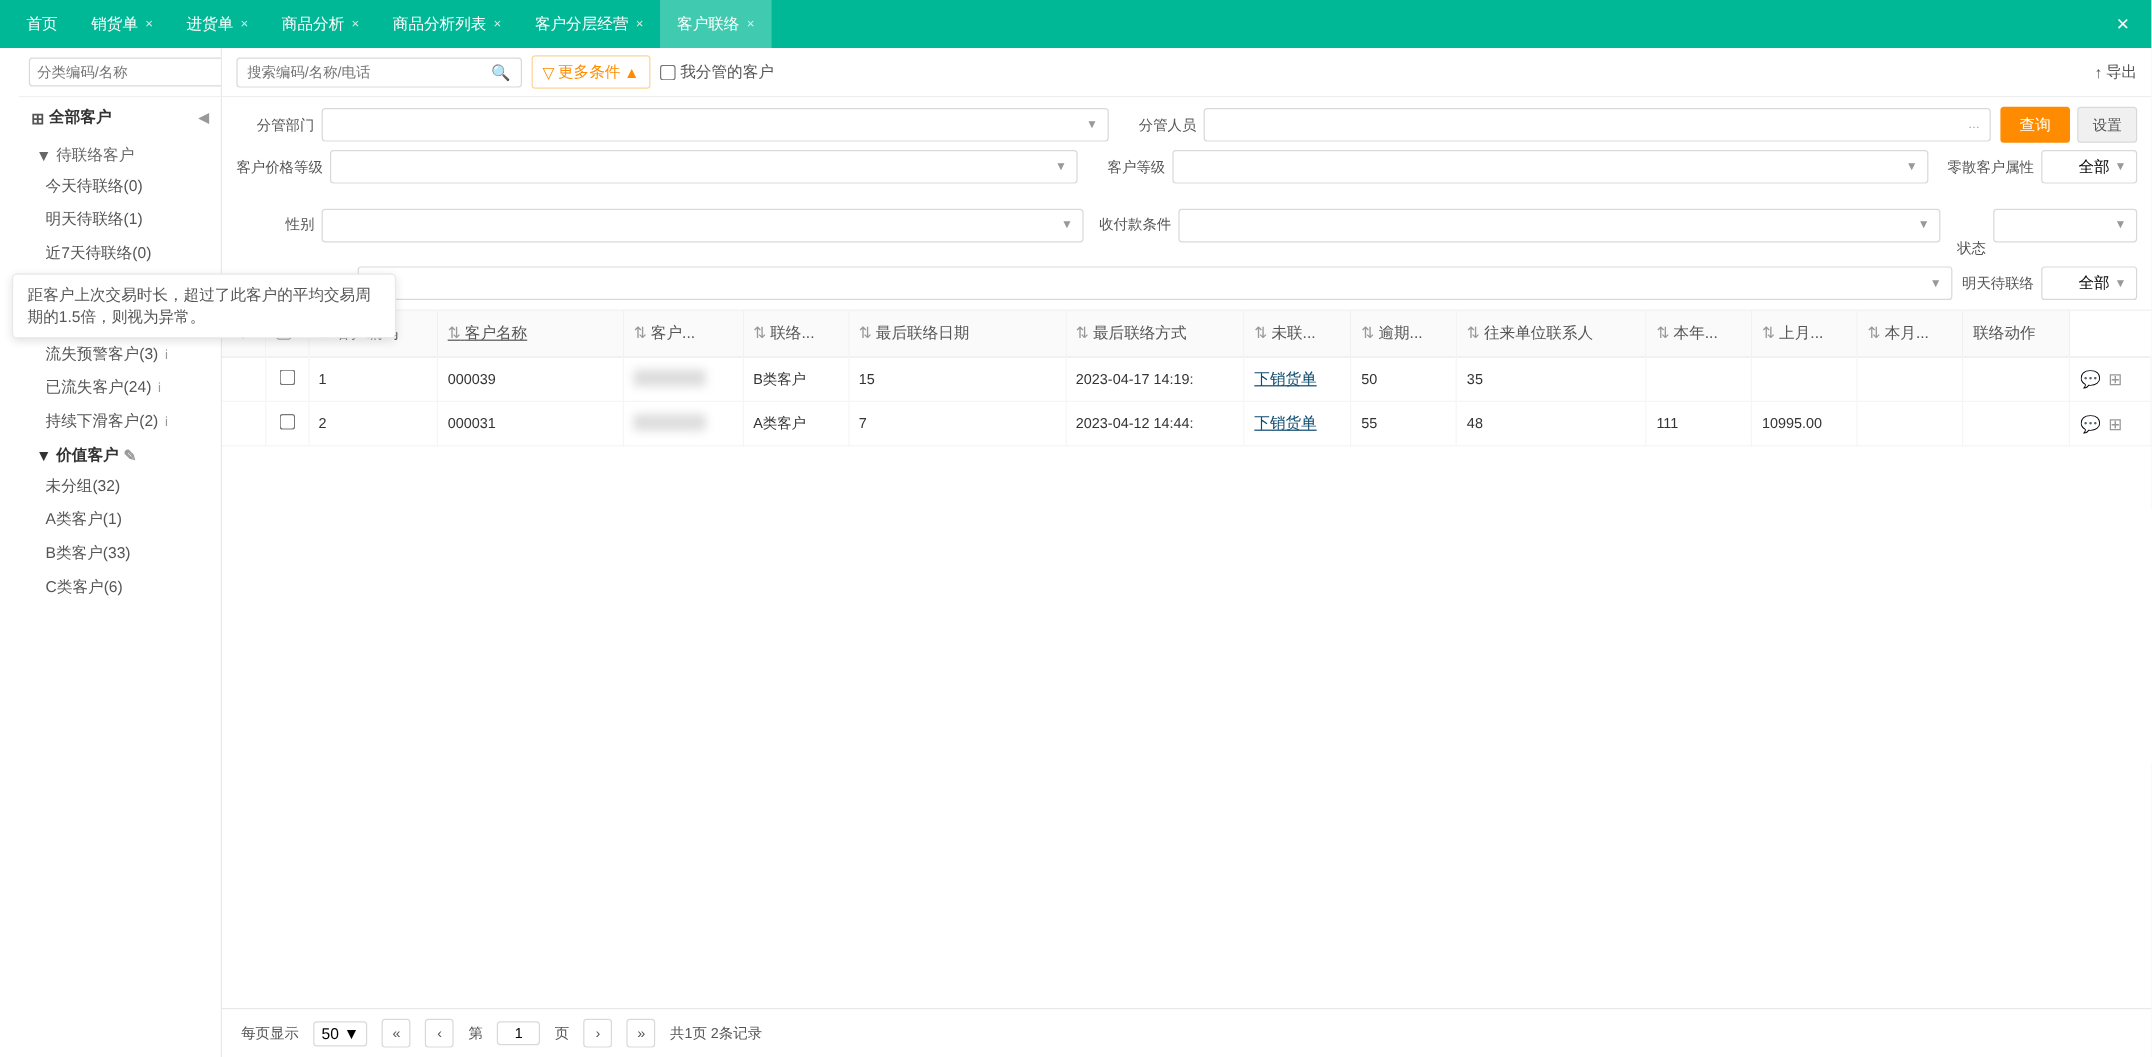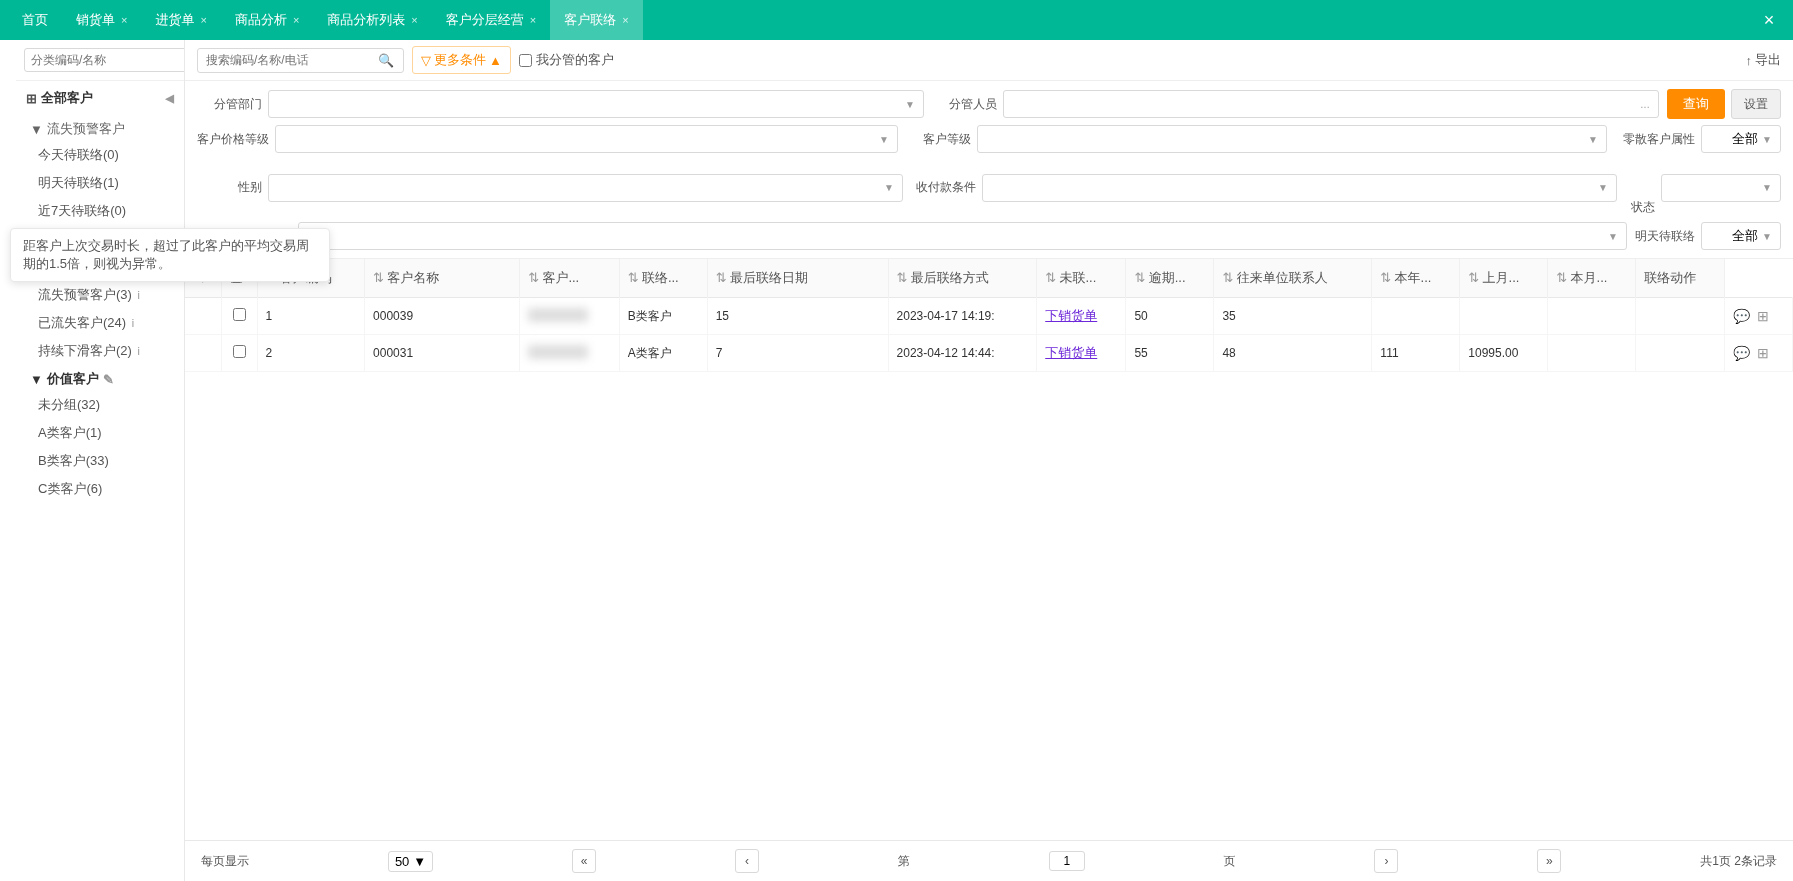--- a/index.html
+++ b/index.html
@@ -139,21 +139,21 @@
       display: flex;
       align-items: center;
       gap: 8px;
     }
     .filter-search {
       display: flex;
       align-items: center;
       border: 1px solid #d9d9d9;
       border-radius: 3px;
       padding: 4px 8px;
-      width: 207px;
+      width: 238px;
       background: white;
     }
     .filter-search input {
       border: none;
       outline: none;
       font-size: 12px;
       flex: 1;
       color: #999;
     }
     .filter-search .s-icon { color: #999; }
@@ -310,21 +310,21 @@
     td {
       padding: 9px 8px;
       font-size: 12px;
       color: #333;
       border-bottom: 1px solid #f5f5f5;
       border-right: 1px solid #f5f5f5;
       white-space: nowrap;
     }
     td.center { text-align: center; }
     .link-text {
-      color: #6d28d9;
+      color: #0c4a6e;
       text-decoration: underline;
       cursor: pointer;
     }
     .settings-col { width: 36px; text-align: center; }
     .action-icons { display: flex; align-items: center; gap: 6px; }
     .action-icon { color: #999; cursor: pointer; font-size: 14px; }
 
     
     .tooltip-box {
       position: fixed;
@@ -341,21 +341,21 @@
       z-index: 100;
     }
 
     
     .table-footer {
       background: white;
       border-top: 1px solid #e8e8e8;
       padding: 8px 16px;
       display: flex;
       align-items: center;
-      justify-content: space-between;
+      justify-content: flex-start;
       gap: 12px;
     }
     .footer-label { color: #555; font-size: 12px; }
     .page-size-select {
       border: 1px solid #d9d9d9;
       border-radius: 3px;
       padding: 2px 6px;
       font-size: 12px;
       display: flex;
       align-items: center;
@@ -432,21 +432,21 @@
       <span class="search-icon">🔍</span>
     </div>
     <div class="sidebar-body">
       <div class="sidebar-section-title">
         <span class="icon">⊞</span>
         <span>全部客户</span>
         <span class="collapse-btn">◀</span>
       </div>
       <div class="sidebar-group-title">
         <span>▼</span>
-        <span>流失预警客户</span>
+        <span>待联络客户</span>
       </div>
       <div class="sidebar-item">
         <span>今天待联络(0)</span>
       </div>
       <div class="sidebar-item">
         <span>明天待联络(1)</span>
       </div>
       <div class="sidebar-item">
         <span>近7天待联络(0)</span>
       </div>
@@ -609,21 +609,21 @@
         <thead>
           <tr>
             <th class="settings-col">⚙</th>
             <th style="width:36px;">
               <input type="checkbox" style="">
             </th>
             <th>
               <span style="color:#999;">⇅</span>
               <span>客户编码</span>
             </th>
-            <th style="min-width:120px;">
+            <th style="min-width:120px;text-decoration:underline;">
               <span style="color:#999;">⇅</span>
               <span>客户名称</span>
             </th>
             <th>
               <span style="color:#999;">⇅</span>
               <span>客户...</span>
             </th>
             <th>
               <span style="color:#999;">⇅</span>
               <span>联络...</span>

